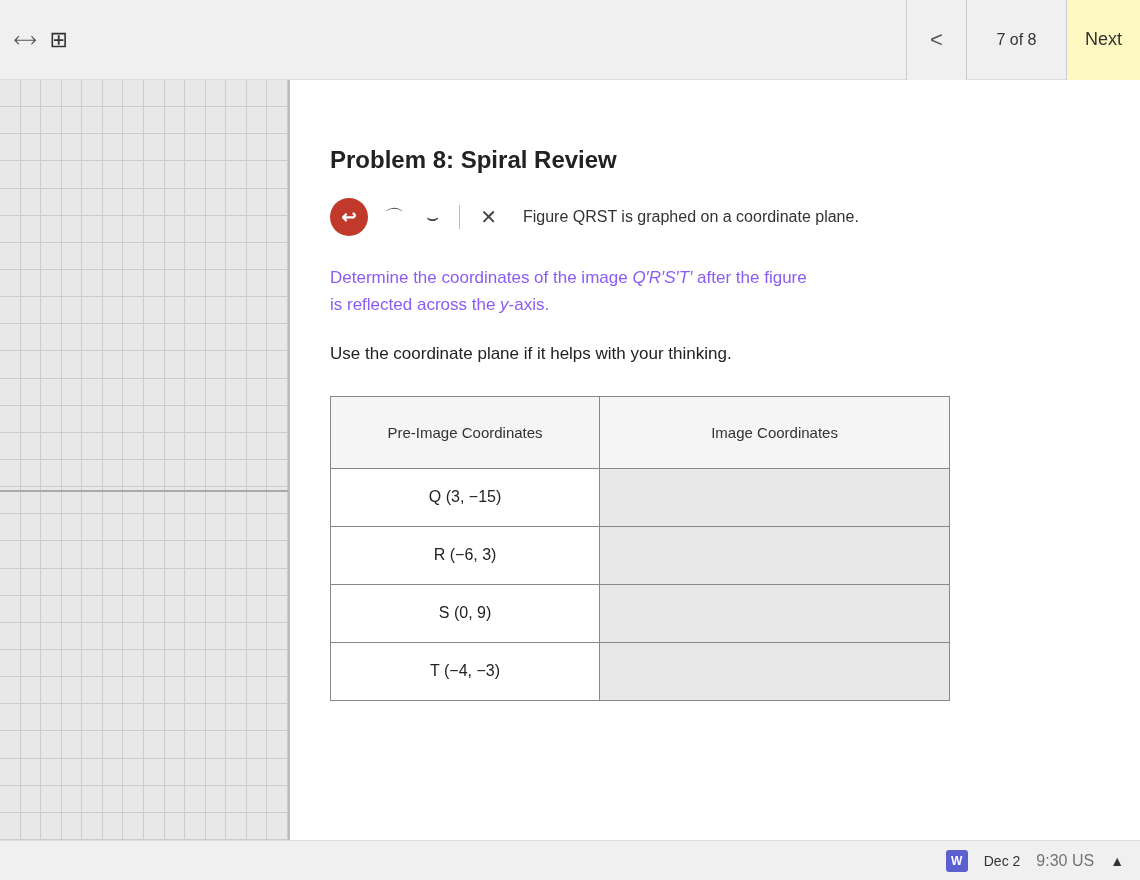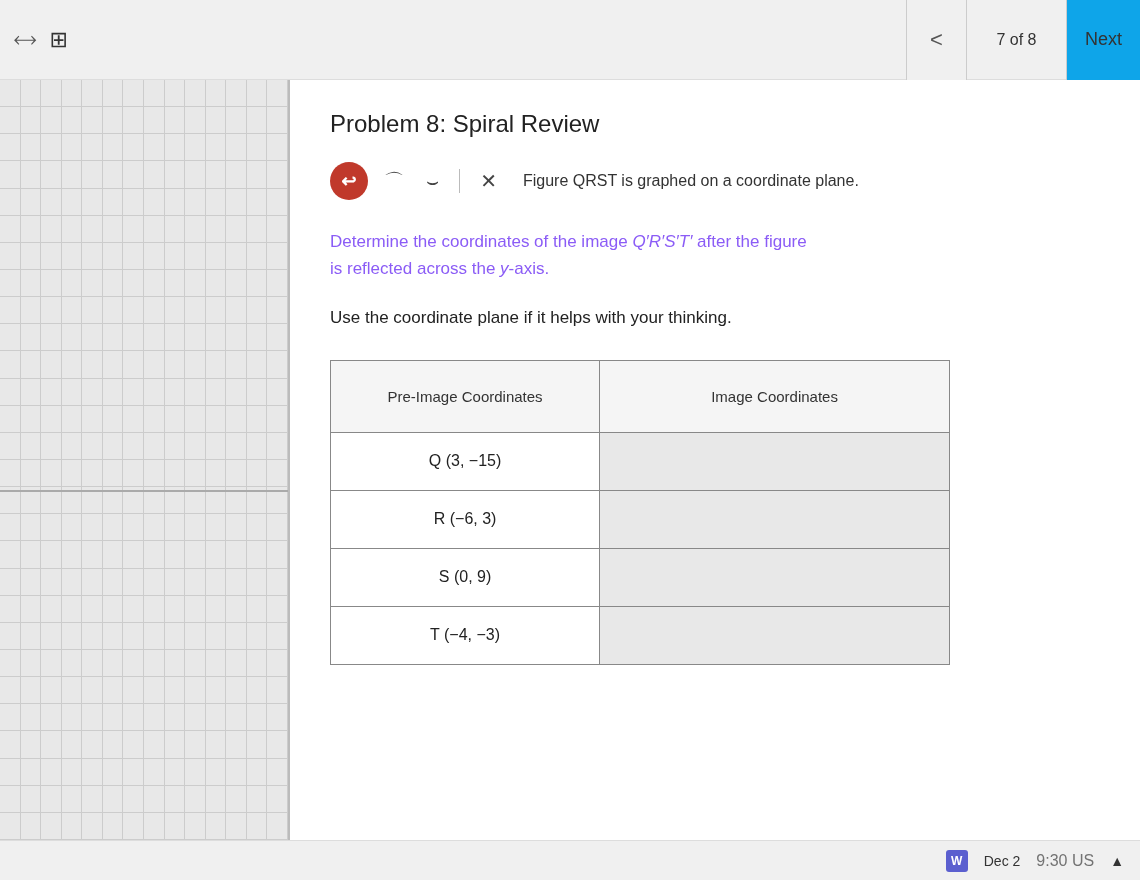--- a/index.html
+++ b/index.html
@@ -79,21 +79,21 @@
       border-left: 1px solid #ccc;
       font-weight: 400;
     }
 
     .next-btn {
       width: 74px;
       height: 80px;
       display: flex;
       align-items: center;
       justify-content: center;
-      background: #0ea5e9;
+      background: #fef9c3;
       border: none;
       border-left: 1px solid #ccc;
       font-size: 18px;
       color: #333;
       cursor: pointer;
       font-weight: 500;
     }
 
     
     .main-area {
@@ -142,23 +142,24 @@
     
     .content-panel {
       flex: 1;
       background: #fff;
       padding: 30px 40px 30px 40px;
       overflow-y: auto;
     }
 
     .problem-title {
       font-size: 24px;
-      font-weight: 400;
+      font-weight: 700;
       color: #222;
       margin-bottom: 24px;
+      margin-top: 36px;
     }
 
     
     .toolbar-row {
       display: flex;
       align-items: center;
       gap: 10px;
       margin-bottom: 28px;
     }
 

